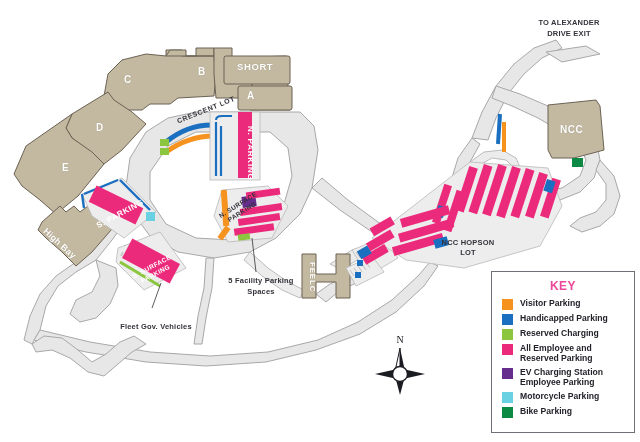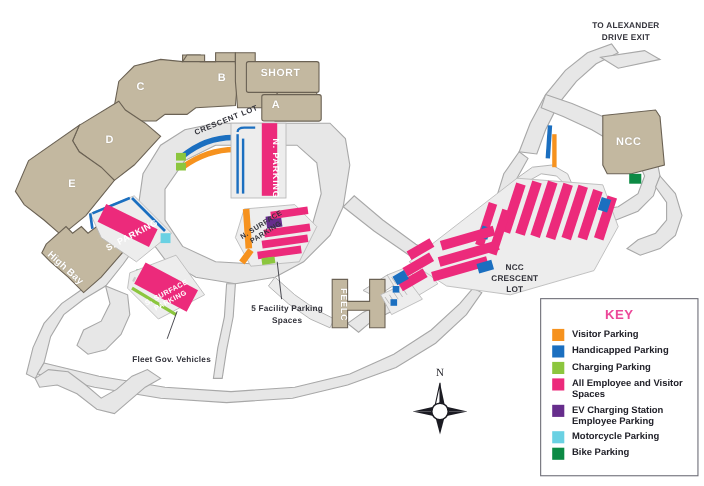--- a/index.html
+++ b/index.html
@@ -254,21 +254,21 @@
   <div class="lbl lbl-bldg" style="left:62px;top:162px;">E</div>
   <div class="lbl lbl-bldg" style="left:48px;top:226px;font-size:9px;transform:rotate(42deg);transform-origin:left top;">High Bay</div>
   <div class="lbl lbl-bldg" style="left:560px;top:124px;font-size:10px;letter-spacing:.5px;">NCC</div>
   <div class="lbl lbl-bldg" style="left:308px;top:262px;font-size:8px;letter-spacing:.8px;writing-mode:vertical-rl;">FEELC</div>
 
   <div class="lbl lbl-crescent" style="left:176px;top:118px;transform:rotate(-22deg);transform-origin:left top;letter-spacing:.6px;">CRESCENT LOT</div>
   <div class="lbl lbl-rot" style="left:246px;top:126px;writing-mode:vertical-rl;font-size:8px;letter-spacing:.8px;">N. PARKING</div>
   <div class="lbl" style="left:213px;top:216px;font-size:6.5px;color:#33333b;width:54px;text-align:center;transform:rotate(-32deg);transform-origin:left top;line-height:1.3;letter-spacing:.4px;">N. SURFACE PARKING</div>
   <div class="lbl lbl-rot" style="left:95px;top:222px;font-size:8px;transform:rotate(-28deg);transform-origin:left top;letter-spacing:.6px;">S. PARKING</div>
   <div class="lbl" style="left:126px;top:276px;font-size:6.5px;color:#ffffff;width:54px;text-align:center;transform:rotate(-28deg);transform-origin:left top;line-height:1.3;letter-spacing:.4px;">S. SURFACE PARKING</div>
-  <div class="lbl lbl-dark" style="left:440px;top:238px;width:56px;line-height:1.35;">NCC CRESCENT LOT</div>
+  <div class="lbl lbl-dark" style="left:440px;top:238px;width:56px;line-height:1.35;">NCC HOPSON LOT</div>
 
   <div class="lbl lbl-dark" style="left:118px;top:322px;width:76px;line-height:1.4;text-align:center;">Fleet Gov. Vehicles</div>
   <div class="lbl lbl-dark" style="left:222px;top:276px;width:78px;line-height:1.4;">5 Facility Parking Spaces</div>
 
   <div class="lbl lbl-dark" style="left:528px;top:18px;width:82px;line-height:1.4;">TO ALEXANDER DRIVE EXIT</div>
 
   <div id="compass">
     <div class="n">N</div>
     <svg viewBox="0 0 56 62" width="56" height="62">
       <g transform="translate(28,40)">
@@ -291,25 +291,25 @@
       <li>
         <span class="sw" style="background: rgb(246, 146, 30);"></span>
         <span class="txt">Visitor Parking</span>
       </li>
       <li>
         <span class="sw" style="background: rgb(27, 111, 192);"></span>
         <span class="txt">Handicapped Parking</span>
       </li>
       <li>
         <span class="sw" style="background: rgb(140, 198, 62);"></span>
-        <span class="txt">Charging Parking</span>
+        <span class="txt">Reserved Charging</span>
       </li>
       <li>
         <span class="sw" style="background: rgb(236, 42, 123);"></span>
-        <span class="txt">All Employee and Visitor Spaces</span>
+        <span class="txt">All Employee and Reserved Parking</span>
       </li>
       <li>
         <span class="sw" style="background: rgb(102, 45, 140);"></span>
         <span class="txt">EV Charging Station Employee Parking</span>
       </li>
       <li>
         <span class="sw" style="background: rgb(106, 209, 227);"></span>
         <span class="txt">Motorcycle Parking</span>
       </li>
       <li>

